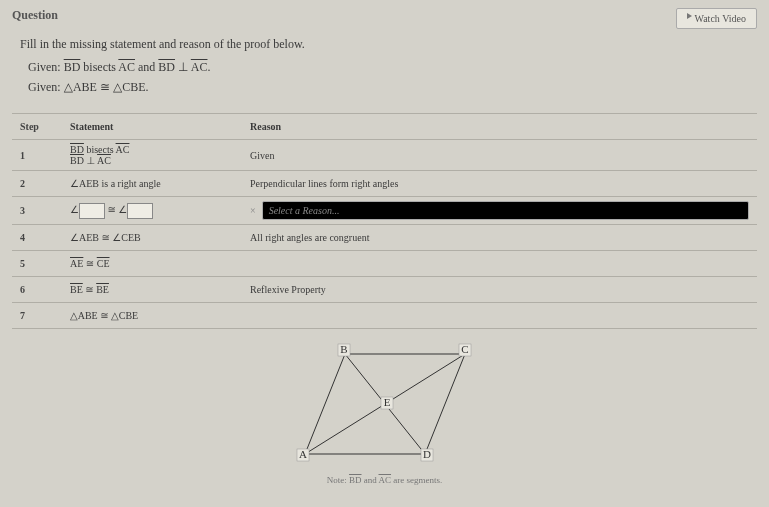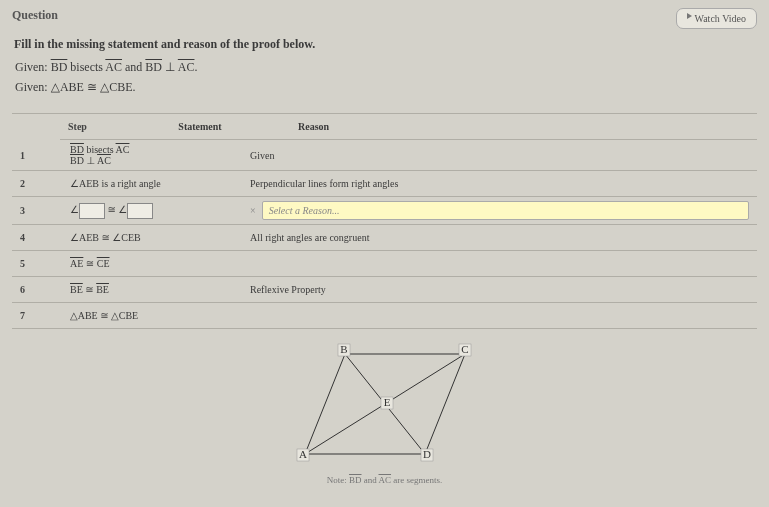--- a/index.html
+++ b/index.html
@@ -23,35 +23,35 @@
       font-weight: bold;
       color: #555;
       font-size: 12px;
     }
     .header-buttons { display: flex; gap: 6px; }
     .btn {
       border: 1px solid #aaa;
       background: #e8e6de;
       padding: 4px 10px;
       font-size: 10px;
-      border-radius: 7px;
+      border-radius: 2px;
       color: #555;
       cursor: pointer;
       display: inline-flex;
       gap: 3px;
     }
     .play-icon {
       width: 0; height: 0;
       border-left: 5px solid #777;
       border-top: 3px solid transparent;
       border-bottom: 3px solid transparent;
       display: inline-block;
     }
-    .instruction { margin: 6px 2px 8px; font-size: 12px; font-weight: bold; }
-    .given, .prove { margin: 5px 3px; font-size: 12px; }
+    .instruction { margin: 6px 8px 8px; font-size: 12px; }
+    .given, .prove { margin: 5px 16px; font-size: 12px; }
     .overline { text-decoration: overline; }
     .proof-table {
       margin-top: 18px;
       border-top: 1px solid #b0aea6;
       width: 100%;
     }
     .proof-row {
       display: flex;
       border-bottom: 1px solid #b0aea6;
       align-items: center;
@@ -70,33 +70,33 @@
       font-size: 10px;
     }
     .reason-col {
       flex: 1;
       padding: 4px 8px;
       font-size: 10px;
       display: flex;
       align-items: center;
       gap: 4px;
     }
-    .header-row { font-weight: bold; font-size: 11px; margin-left: 48px; }
-    .header-row .stmt-col, .header-row .reason-col { text-align: center; }
+    .header-row { font-weight: bold; font-size: 11px; }
+    .header-row .stmt-col, .header-row .reason-col { text-align: left; }
     .angle-input {
       width: 26px; height: 16px;
       border: 1px solid #888;
       background: #efede5;
       display: inline-block;
       vertical-align: middle;
     }
     .dropdown {
       flex: 1;
       border: 1px solid #aaa;
-      background: #fef9c3;
+      background: #000000;
       padding: 3px 6px;
       font-size: 10px;
       color: #888;
       border-radius: 2px;
       font-style: italic;
     }
     .x-close {
       font-size: 10px;
       color: #888;
       cursor: pointer;

